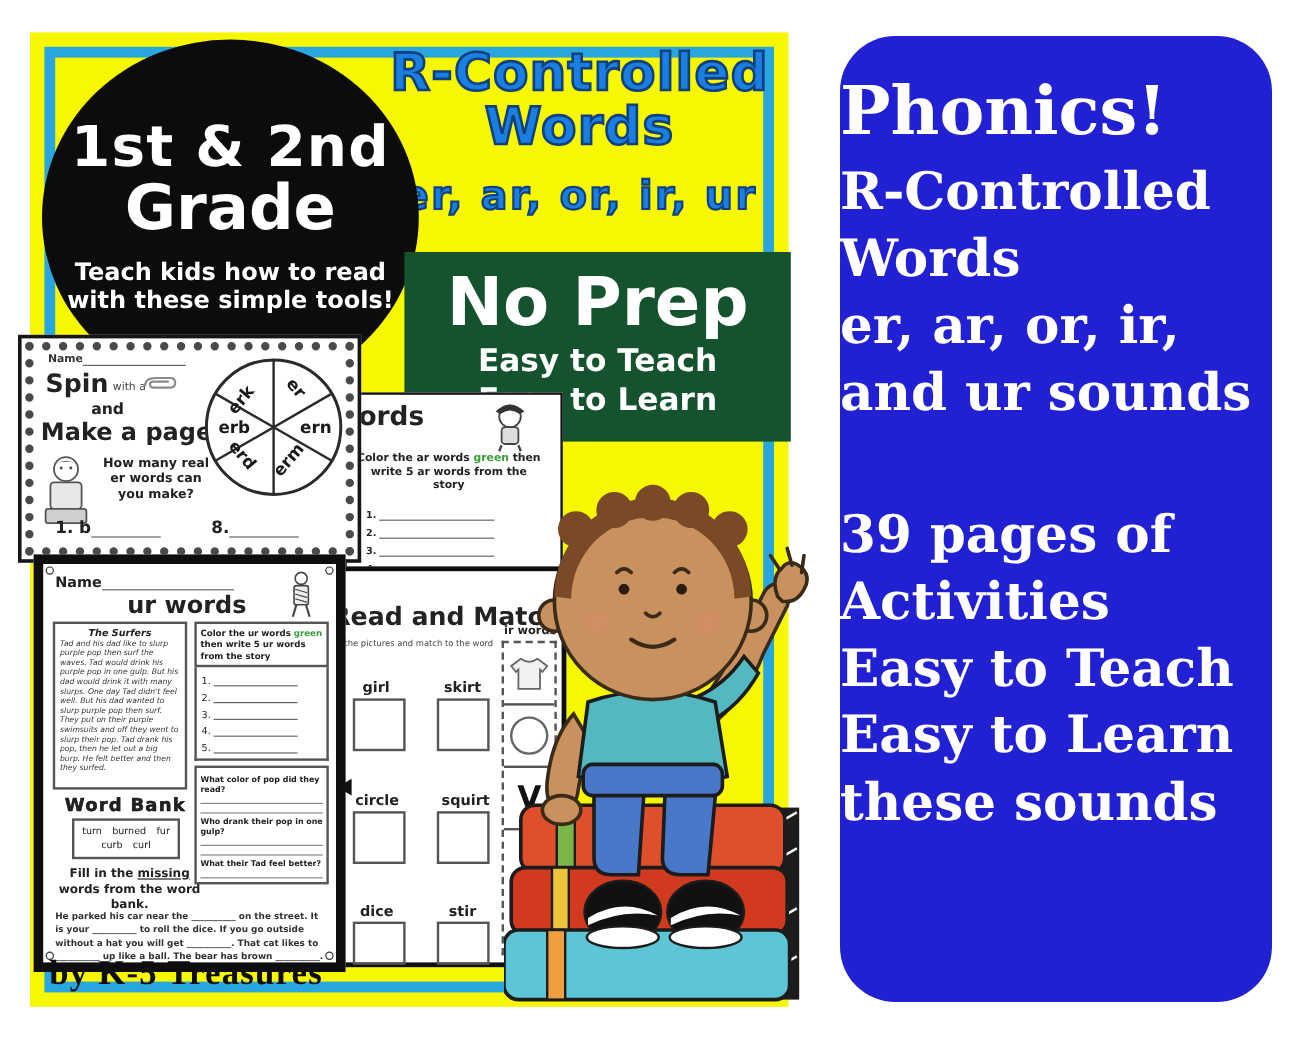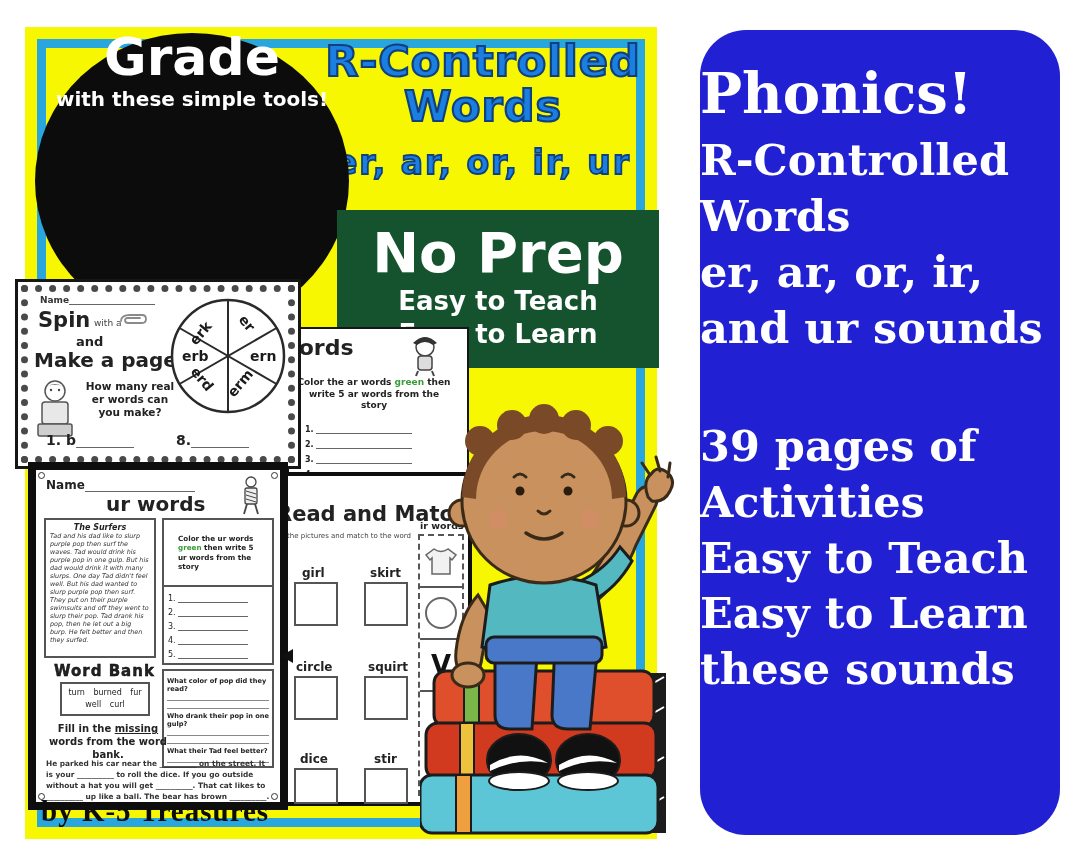--- a/index.html
+++ b/index.html
@@ -48,21 +48,21 @@
   .ar-bottom { position:absolute; left:4px; right:4px; bottom:4px; border-top:5px dotted #4a4a4a; }
 
   
   .ur-sheet { left:3px; top:435px; width:260px; height:348px; z-index:4; border-width:8px; border-color:#0e0e0e; }
   .ur-name { position:absolute; left:10px; top:8px; font-size:12px; font-weight:800; }
   .ur-title { position:absolute; left:70px; top:22px; font-size:20px; font-weight:800; }
   .ur-storybox { position:absolute; left:8px; top:48px; width:112px; height:140px; border:2px solid #555; padding:3px 4px; }
   .ur-story-title { font-size:8px; font-style:italic; font-weight:700; text-align:center; }
   .ur-story { font-size:6.4px; font-style:italic; line-height:1.25; color:#333; }
   .ur-rightcol { position:absolute; left:126px; top:48px; width:112px; }
-  .ur-instr { font-size:7.2px; font-weight:700; border:2px solid #555; padding:14px; line-height:1.3; }
+  .ur-instr { font-size:7.2px; font-weight:700; border:2px solid #555; padding:3px; line-height:1.3; }
   .green-word { color:#3a9b3a; }
   .ur-writes { border:2px solid #555; border-top:none; padding:2px 4px 4px 4px; }
   .ur-wrow { font-size:8px; margin-top:5px; }
   .ur-qbox { border:2px solid #555; margin-top:4px; padding:3px; }
   .ur-q { font-size:6.6px; font-weight:800; margin-top:3px; }
   .ur-qline { border-bottom:1px solid #888; height:8px; }
   .ur-wordbank-title { position:absolute; left:18px; top:192px; font-size:15px; font-weight:800; letter-spacing:1px; -webkit-text-stroke:0.4px #000; }
   .ur-bankbox { position:absolute; left:24px; top:212px; width:90px; border:2px solid #555; padding:3px; font-size:8px; text-align:center; line-height:1.5; }
   .ur-bankbox span { margin:0 3px; }
   .ur-fill { position:absolute; left:12px; top:252px; width:120px; font-size:10px; font-weight:600; text-align:center; line-height:1.3; }
@@ -95,21 +95,23 @@
 </style>
 </head>
 <body>
 
 <div id="stage">
 
   <div class="left-panel">
     <div class="blue-frame"></div>
 
     <div class="grade-circle">
+      <div class="grade-l1">1st &amp; 2nd</div>
       <div class="grade-l2">Grade</div>
+      <div class="grade-tag">Teach kids how to read</div>
       <div class="grade-tag" style="margin-top:0;">with these simple tools!</div>
     </div>
 
     <div class="rc-title">
       <div class="rc-line">R-Controlled</div>
       <div class="rc-line">Words</div>
       <div class="rc-sounds">er, ar, or, ir, ur</div>
     </div>
 
     <div class="no-prep">
@@ -216,21 +218,21 @@
           <div class="ur-q">What their Tad feel better?</div>
           <div class="ur-qline"></div>
         </div>
       </div>
 
       <div class="ur-wordbank-title">Word Bank</div>
       <div class="ur-bankbox">
         <span>turn</span>
         <span>burned</span>
         <span>fur</span><br>
-        <span>well</span>
+        <span>curb</span>
         <span>curl</span>
       </div>
       <div class="ur-fill">
         <span>Fill in the </span><span style="font-weight:800;text-decoration:underline;">missing</span><span> words from the word bank.</span>
       </div>
       <div class="ur-cloze">He parked his car near the __________ on the street. It is your __________ to roll the dice.  If you go outside without a hat you will get __________.  That cat likes to __________ up like a ball.  The bear has brown __________.</div>
     </div>
 
     <div class="sheet match-sheet">
       <div class="mt-title">Read and Match</div>

